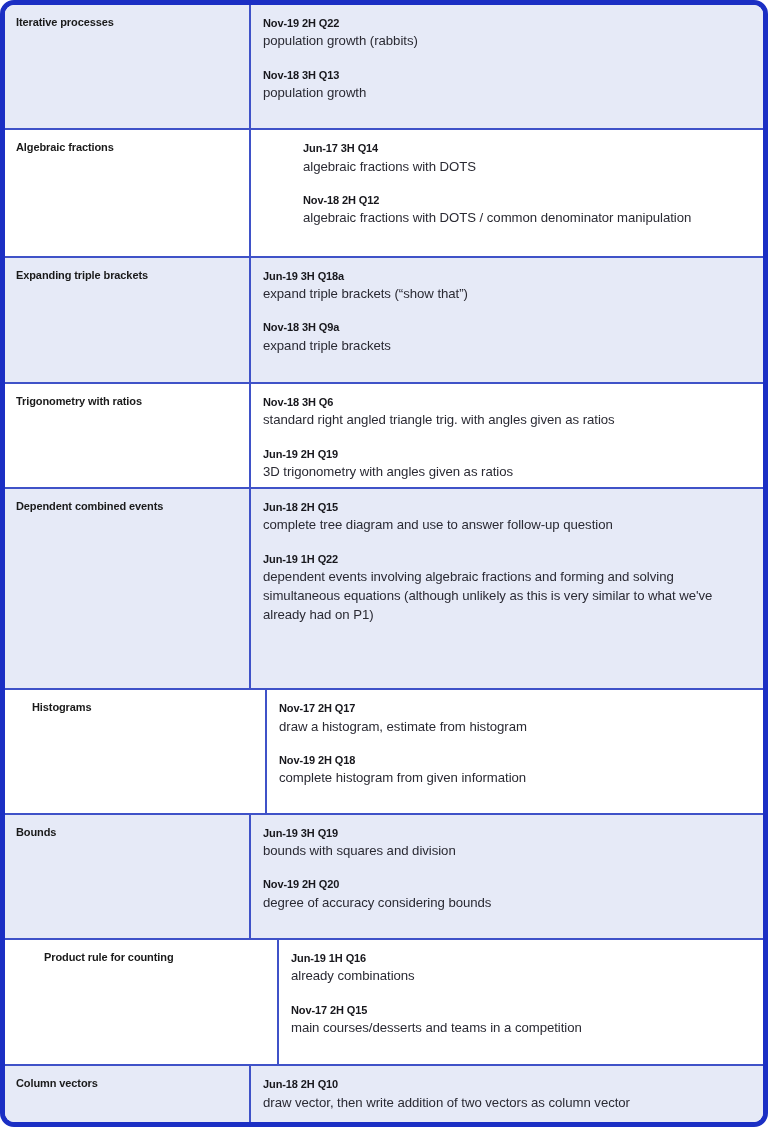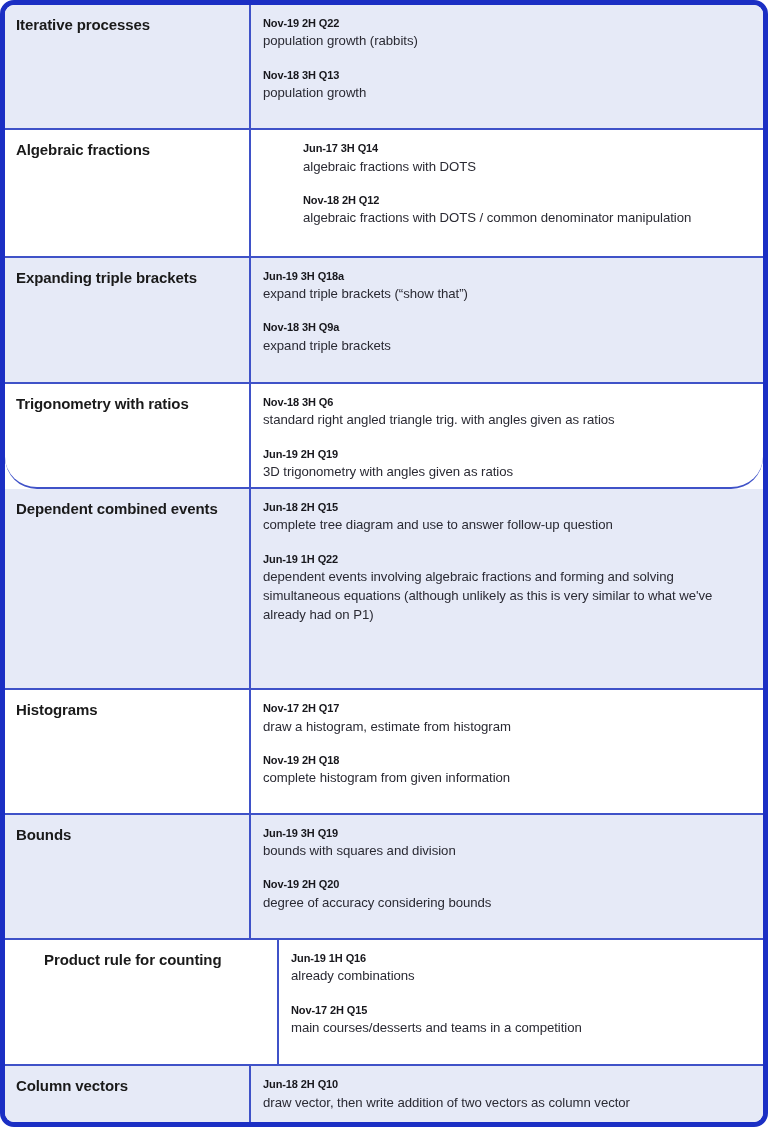--- a/index.html
+++ b/index.html
@@ -43,21 +43,21 @@
   }
 
   .topic-cell {
     box-sizing: border-box;
     width: 246px;
     flex: 0 0 246px;
     padding: 11px 10px 10px 11px;
     border-right: 2px solid #3f52c8;
   }
   .topic-label {
-    font-size: 15px;
+    font-size: 11px;
     font-weight: bold;
     color: #1a1a1a;
     line-height: 1.25;
     letter-spacing: -0.1px;
   }
 
   .detail-cell {
     box-sizing: border-box;
     flex: 1 1 auto;
     padding: 11px 14px 10px 12px;
@@ -82,23 +82,23 @@
     color: #2a2a33;
     line-height: 1.46;
     margin-top: 1px;
     letter-spacing: -0.05px;
   }
 
   
   .row-0 { height: 127px; }
   .row-1 { height: 129px; gap: 40px; }
   .row-2 { height: 128px; }
-  .row-3 { height: 105px; border-radius: 32px; }
+  .row-3 { height: 105px; }
   .row-4 { height: 204px; }
-  .row-5 { height: 126px; }
+  .row-5 { height: 126px; padding-left: 16px; }
   .row-6 { height: 127px; }
   .row-7 { height: 128px; padding-left: 28px; }
   .row-8 { height: 56px; }
 </style>
 </head>
 <body>
 
 <div class="revision-table" id="table-root">
     <div class="row row-0 shaded">
       <div class="topic-cell">

